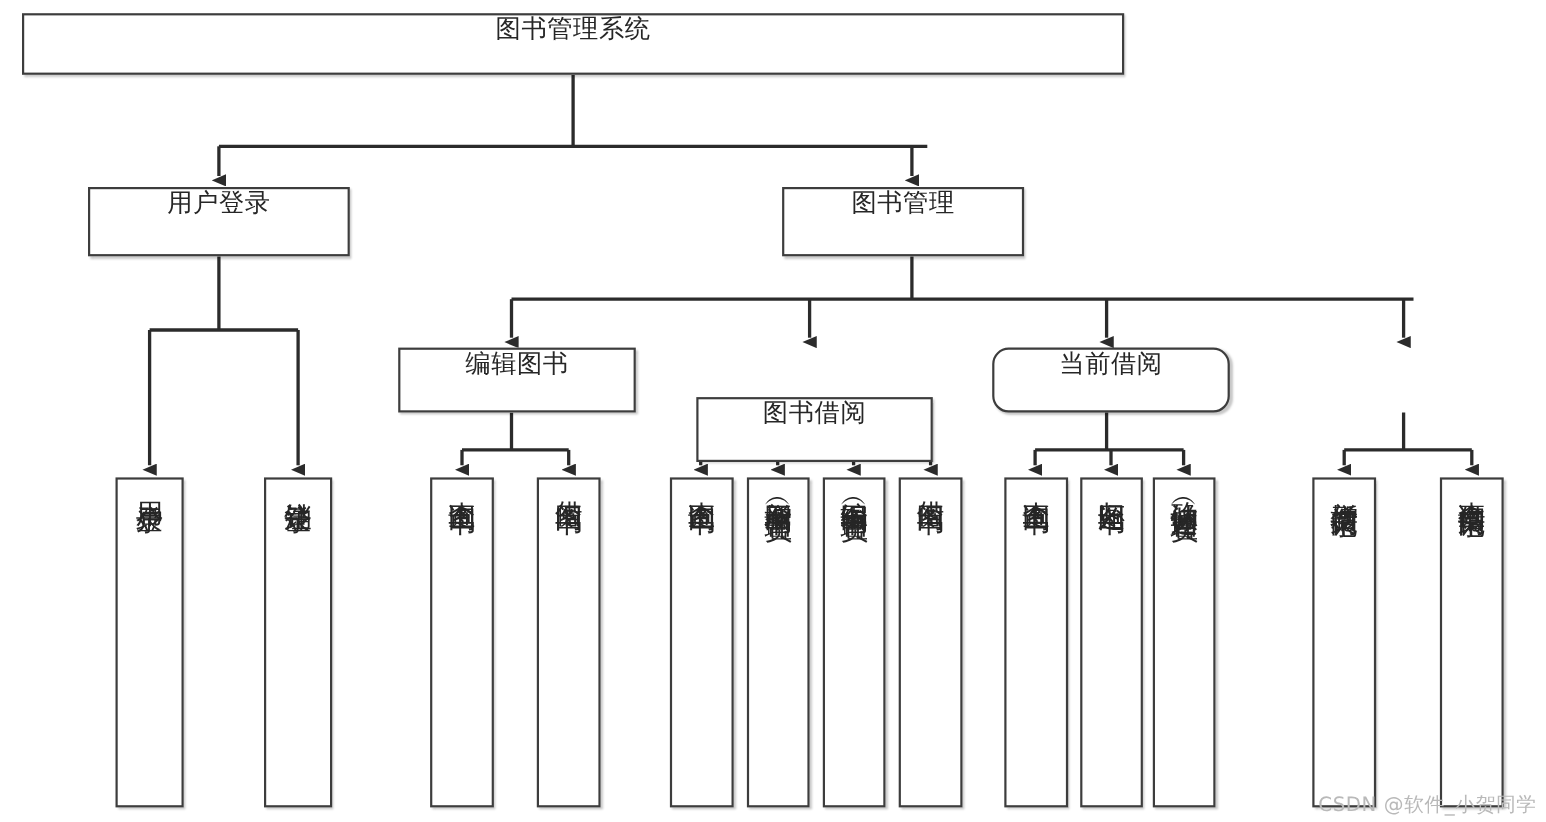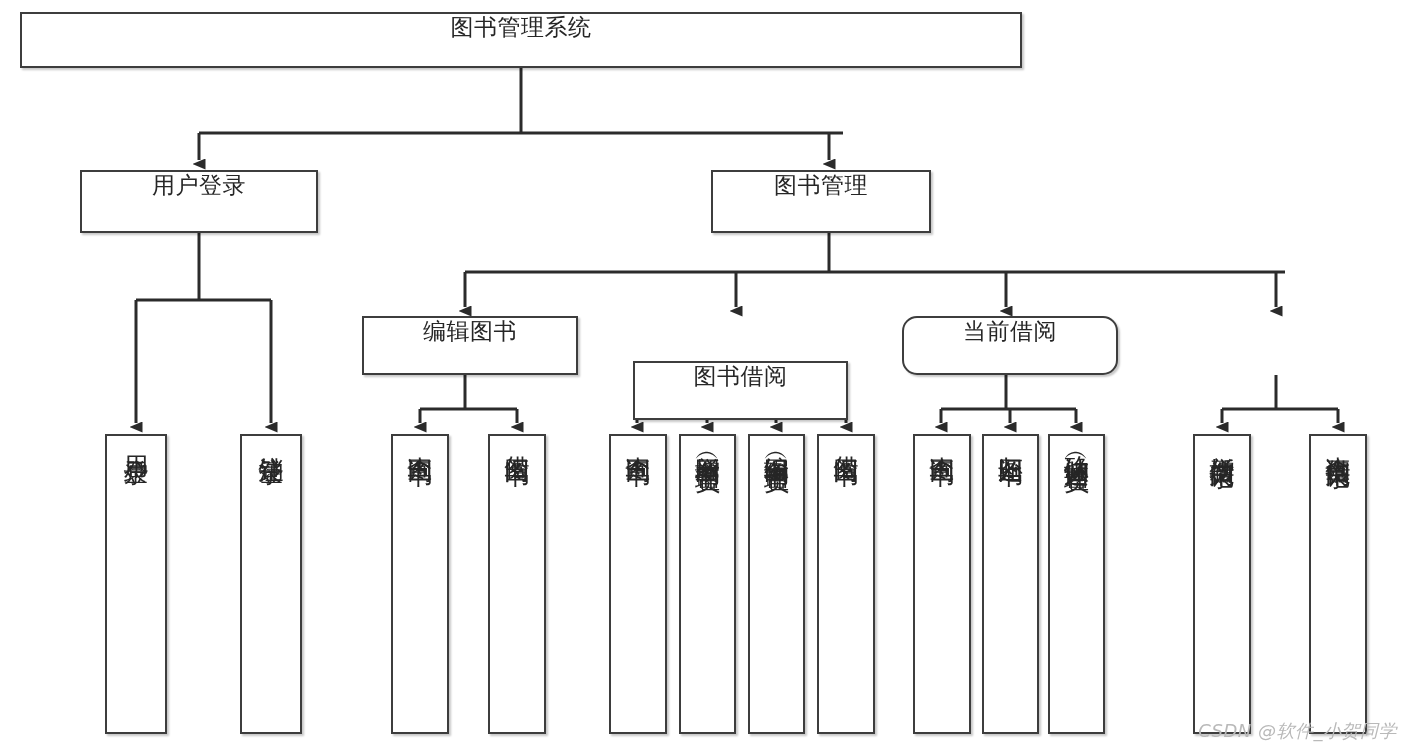--- a/index.html
+++ b/index.html
@@ -56,21 +56,20 @@
   .watermark {
     position: absolute;
     right: 8px;
     bottom: 4px;
     font-size: 18px;
     color: #b9b9b9;
     letter-spacing: 0.5px;
     white-space: nowrap;
     pointer-events: none;
     user-select: none;
-    font-style: italic;
   }
 </style>
 </head>
 <body>
 
 <div id="diagram-root">
 
   <svg class="diagram-svg" viewBox="0 0 1405 747">
     <defs>
       <marker id="arrow" markerWidth="11" markerHeight="13" refX="1.5" refY="6.5" orient="auto" markerUnits="userSpaceOnUse">

